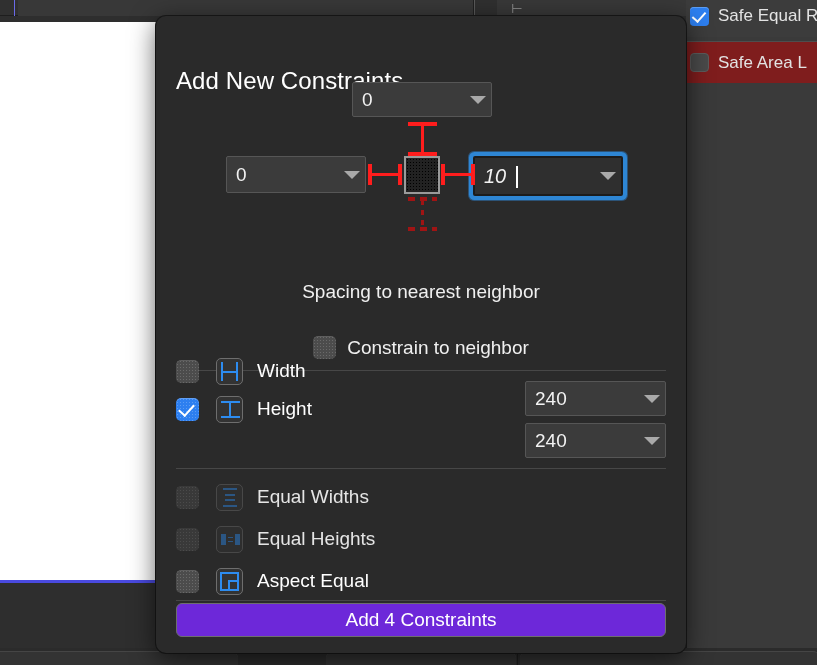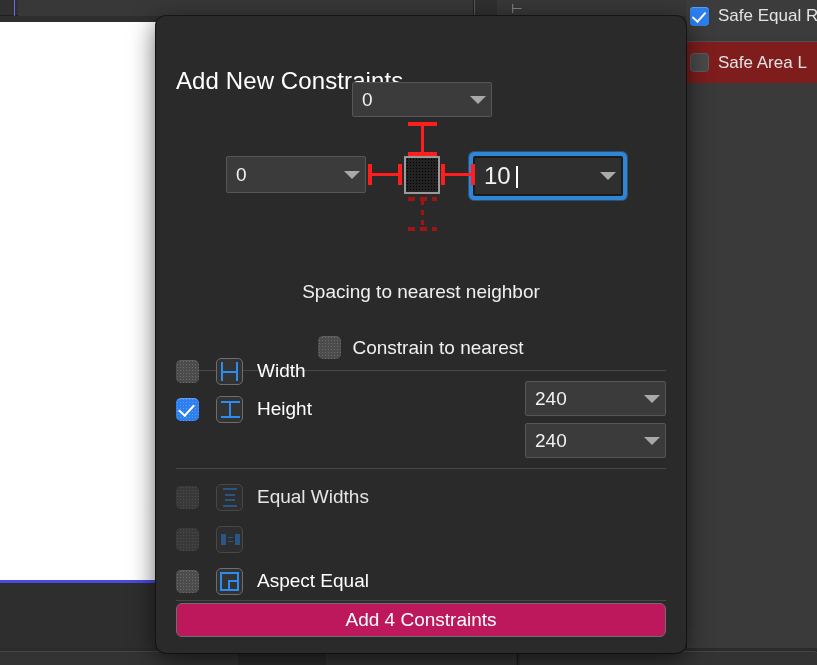--- a/index.html
+++ b/index.html
@@ -178,21 +178,21 @@
   }
   .opt-row .cbox  { margin-left:20px; }
   .opt-row .glyph { margin-left:17px; }
   .opt-row .lbl   { margin-left:14px; font-size:19px; color:#ffffff; white-space:nowrap; }
   .opt-row .lbl.dimmed { color:#e5e5e5; }
 
   .divider { position:absolute; left:20px; width:490px; height:1px; background:#474747; }
 
   .add-btn {
     position:absolute; left:20px; top:587px; width:490px; height:34px;
-    background:#be185d; border:1px solid #6e6e6e; border-radius:6px;
+    background:#6d28d9; border:1px solid #6e6e6e; border-radius:6px;
     color:#ffffff; font-size:19px;
     display:flex; align-items:center; justify-content:center;
   }
 </style>
 </head>
 <body>
 
 <div id="backdrop">
 
   <div class="canvas-white"></div>
@@ -234,21 +234,21 @@
     <span class="val">0</span>
     <span class="caret"></span>
   </div>
 
   <div class="combo" style="left:70px;top:140px;width:140px;height:37px;">
     <span class="val">0</span>
     <span class="caret"></span>
   </div>
 
   <div class="combo focused" style="left:317px;top:140px;width:150px;height:40px;">
-    <span class="val" style="font-size:24px;"><span>10</span></span>
+    <span class="val" style="font-size:20px;font-style:italic;"><span>10</span></span>
     <span class="caret"></span>
   </div>
   <span class="caret-text" style="position:absolute;left:359px;top:150px;"></span>
 
 
   <div class="ctr-box" style="left:248px;top:140px;"></div>
 
   <div class="bar-red" style="left:265px;top:108px;width:3px;height:32px;"></div>
   <div class="bar-red" style="left:252px;top:106px;width:29px;height:4px;"></div>
   <div class="bar-red" style="left:252px;top:136px;width:29px;height:4px;"></div>
@@ -265,21 +265,21 @@
        background:repeating-linear-gradient(180deg,#a01414 0 5px,transparent 5px 10px);"></div>
   <div class="bar-dash" style="left:252px;top:181px;width:29px;height:4px;
        background:repeating-linear-gradient(90deg,#a01414 0 7px,transparent 7px 12px);"></div>
   <div class="bar-dash" style="left:252px;top:211px;width:29px;height:4px;
        background:repeating-linear-gradient(90deg,#a01414 0 7px,transparent 7px 12px);"></div>
 
   <div class="subtext" style="top:265px;">Spacing to nearest neighbor</div>
 
   <div class="margins-row">
     <span class="cbox off"></span>
-    <span>Constrain to nearest</span>
+    <span>Constrain to neighbor</span>
   </div>
 
   <div class="divider" style="top:354px;"></div>
 
   <div class="opt-row" style="top:334px;">
     <span class="cbox off"></span>
     <span class="glyph">
       <i class="gi" style="left:4px;top:3px;width:2px;height:19px;"></i>
       <i class="gi" style="left:19px;top:3px;width:2px;height:19px;"></i>
       <i class="gi" style="left:6px;top:12px;width:13px;height:2px;"></i>
@@ -319,20 +319,21 @@
   </div>
 
   <div class="opt-row" style="top:502px;">
     <span class="cbox dim"></span>
     <span class="glyph dim">
       <i class="gi" style="left:4px;top:7px;width:5px;height:11px;"></i>
       <i class="gi" style="left:18px;top:7px;width:5px;height:11px;"></i>
       <i class="gi" style="left:11px;top:10px;width:5px;height:1.5px;"></i>
       <i class="gi" style="left:11px;top:14px;width:5px;height:1.5px;"></i>
     </span>
+    <span class="lbl dimmed">Equal Heights</span>
   </div>
 
   <div class="opt-row" style="top:544px;">
     <span class="cbox off"></span>
     <span class="glyph">
       <i class="gi" style="left:3px;top:3px;width:19px;height:2px;"></i>
       <i class="gi" style="left:3px;top:3px;width:2px;height:19px;"></i>
       <i class="gi" style="left:20px;top:3px;width:2px;height:19px;"></i>
       <i class="gi" style="left:3px;top:20px;width:19px;height:2px;"></i>
       <i class="gi" style="left:11px;top:11px;width:2px;height:11px;"></i>

